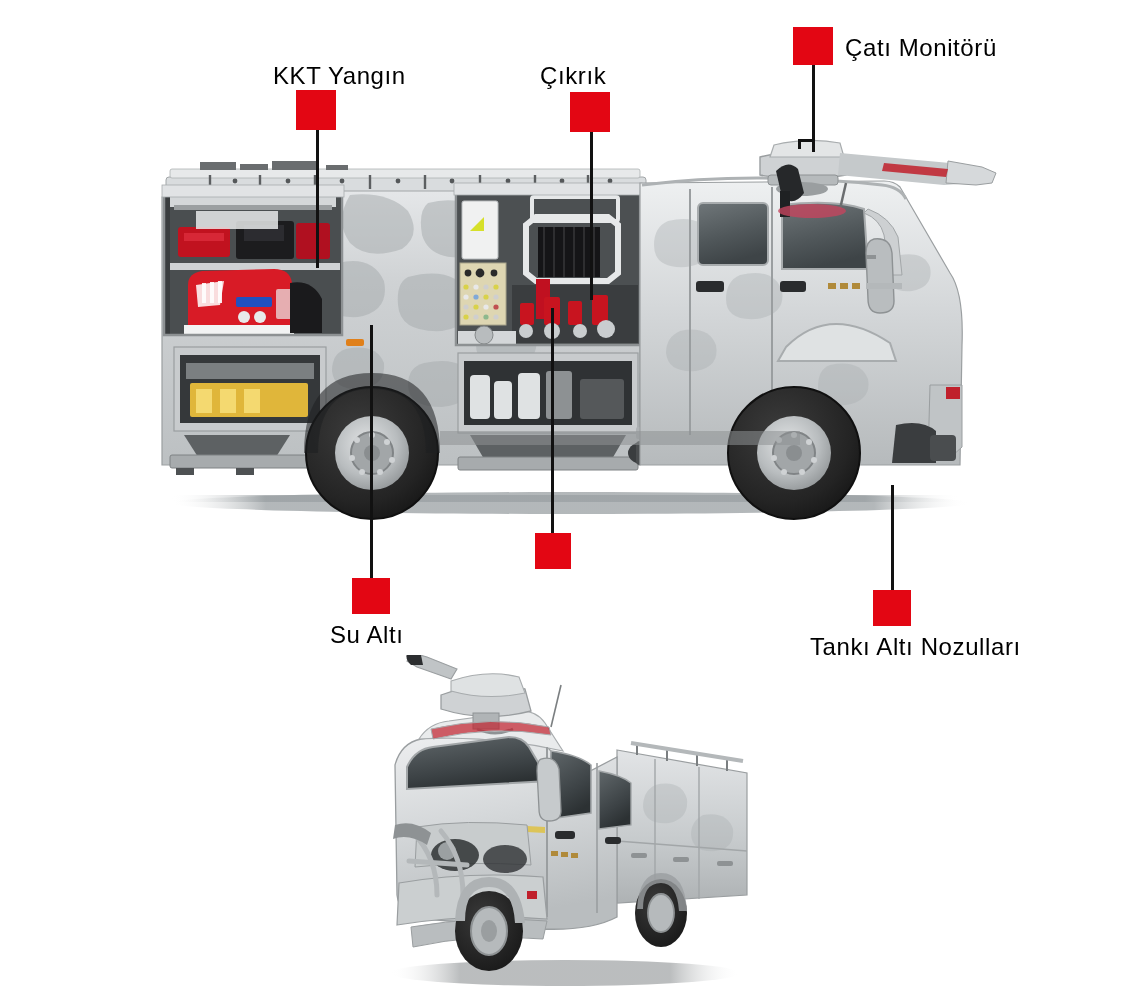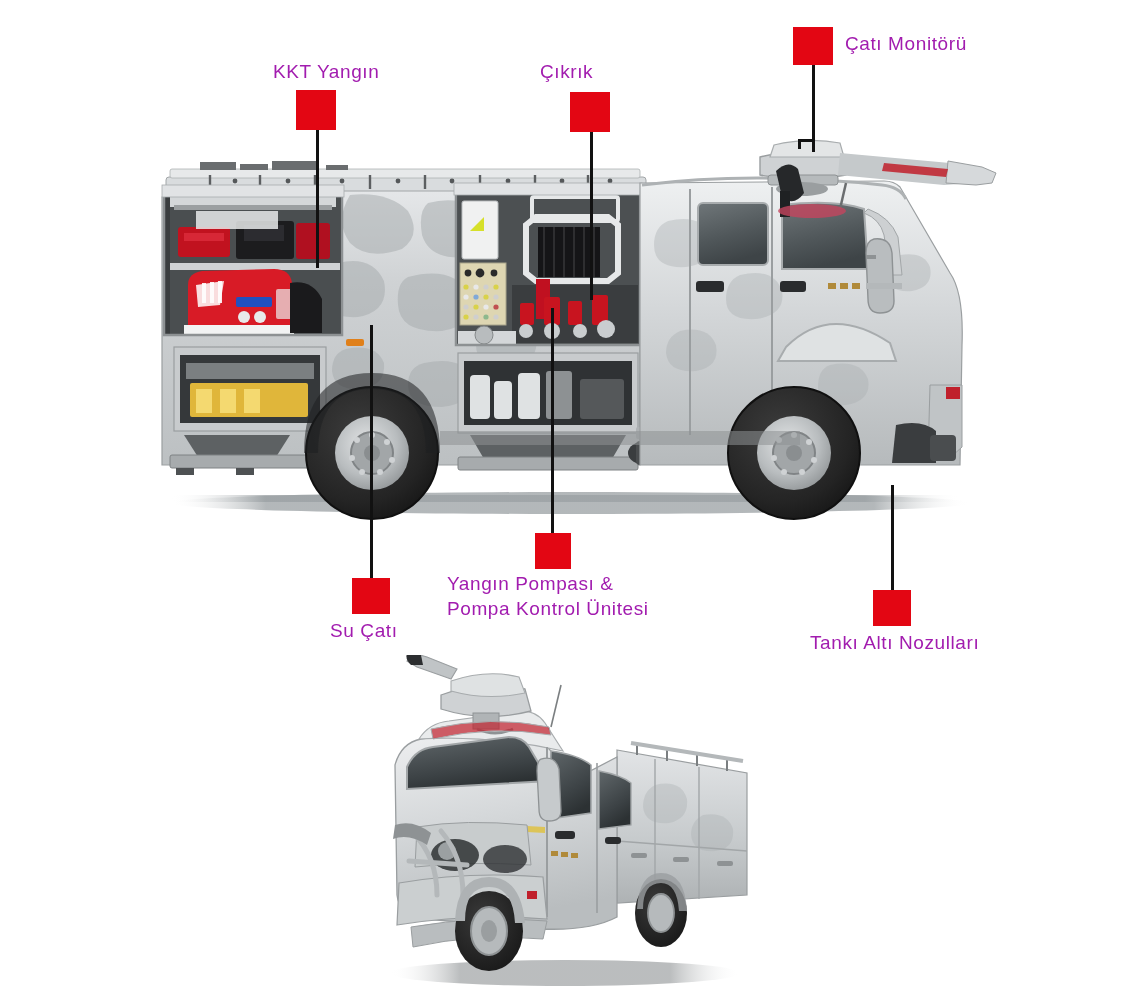--- a/index.html
+++ b/index.html
@@ -14,28 +14,28 @@
     position: relative;
     width: 1140px;
     height: 1000px;
     background: #ffffff;
     overflow: hidden;
   }
 
   
   .callout-label {
     position: absolute;
-    color: #a21caf;
+    color: #000000;
     font-family: "Liberation Sans", sans-serif;
-    font-size: 19px;
+    font-size: 24px;
     font-weight: 300;
     letter-spacing: 0.6px;
     white-space: pre;
     line-height: 1.30;
-    text-align: left;
+    text-align: center;
   }
   .callout-label.multi { white-space: normal; }
 
   
   .marker {
     position: absolute;
     background: #E30613;
   }
 
   
@@ -530,25 +530,22 @@
   <div class="callout-label" style="left:540px; top:60px;">Çıkrık</div>
 
   <div class="leader leader-v" style="left:812px; top:65px; height:87px;"></div>
   <div class="leader leader-h" style="left:798px; top:139px; width:17px;"></div>
   <div class="leader leader-v" style="left:798px; top:139px; height:10px;"></div>
   <div class="marker" style="left:793px; top:27px; width:40px; height:38px;"></div>
   <div class="callout-label" style="left:845px; top:32px;">Çatı Monitörü</div>
 
   <div class="leader leader-v" style="left:370px; top:325px; height:253px;"></div>
   <div class="marker" style="left:352px; top:578px; width:38px; height:36px;"></div>
-  <div class="callout-label" style="left:330px; top:619px;">Su Çatı</div>
+  <div class="callout-label" style="left:330px; top:619px;">Su Altı</div>
 
   <div class="leader leader-v" style="left:551px; top:308px; height:225px;"></div>
   <div class="marker" style="left:535px; top:533px; width:36px; height:36px;"></div>
-  <div class="callout-label multi" style="left:447px; top:572px; width:222px;">Yangın Pompası
-&amp;
-Pompa Kontrol Ünitesi</div>
 
   <div class="leader leader-v" style="left:891px; top:485px; height:105px;"></div>
   <div class="marker" style="left:873px; top:590px; width:38px; height:36px;"></div>
   <div class="callout-label" style="left:810px; top:631px;">Tankı Altı Nozulları</div>
 
 </div>
 
 </body></html>

